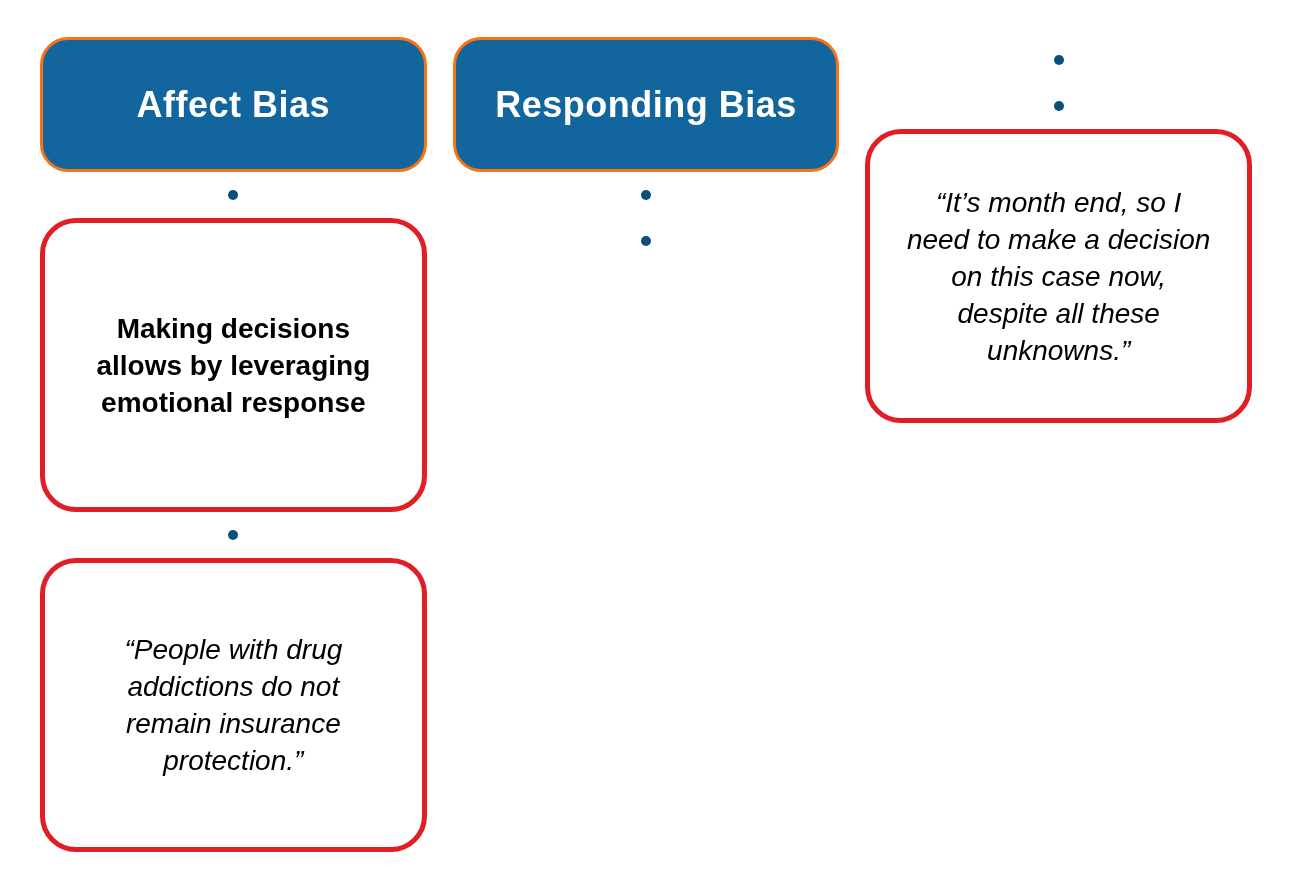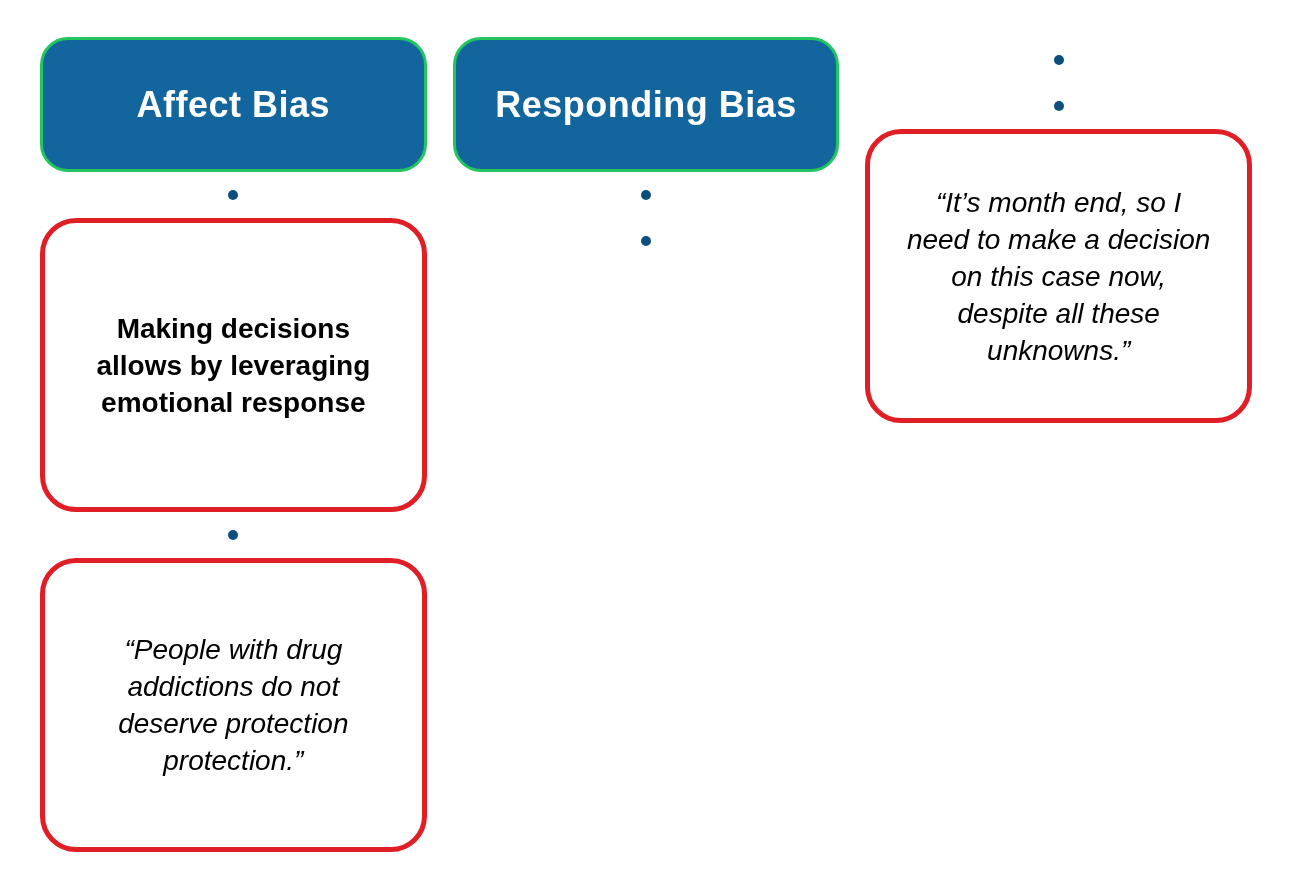--- a/index.html
+++ b/index.html
@@ -32,21 +32,21 @@
     flex: 1 1 0;
     display: flex;
     flex-direction: column;
     align-items: center;
   }
   .bias-header {
     box-sizing: border-box;
     width: 100%;
     height: 135px;
     background: #12669D;
-    border: 3px solid #22c55e;
+    border: 3px solid #f97316;
     border-radius: 28px;
     display: flex;
     align-items: center;
     justify-content: center;
   }
   .bias-title {
     color: #ffffff;
     font-size: 36px;
     font-weight: bold;
     text-align: center;
@@ -108,21 +108,21 @@
         <div class="card-text">Making decisions
 allows by leveraging
 emotional response</div>
       </div>
       <div class="connector">
         <div class="dot"></div>
       </div>
       <div class="card quote-card">
         <div class="card-text">“People with drug
 addictions do not
-deserve protection
+remain insurance
 protection.”</div>
       </div>
     </div>
 
     <div class="bias-column">
       <div class="bias-header">
         <div class="bias-title">Responding Bias</div>
       </div>
       <div class="connector">
         <div class="dot"></div>

